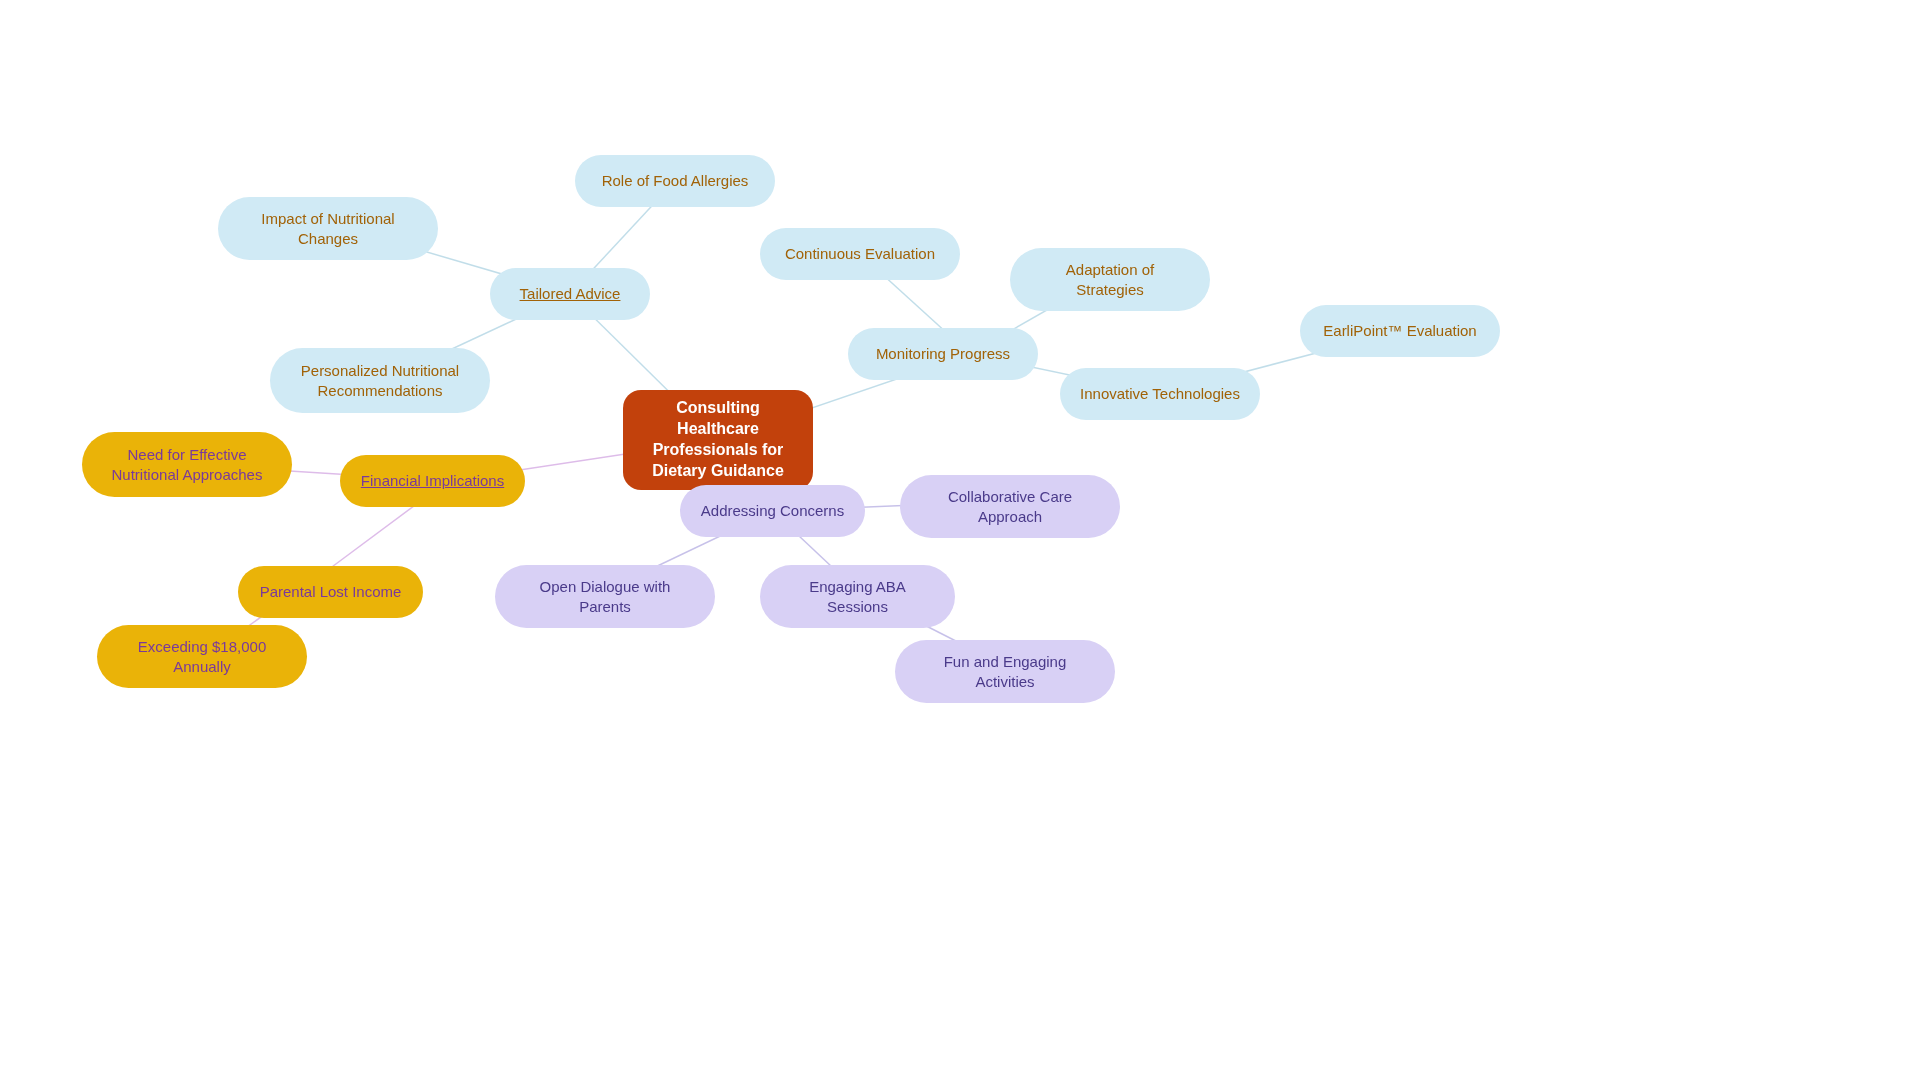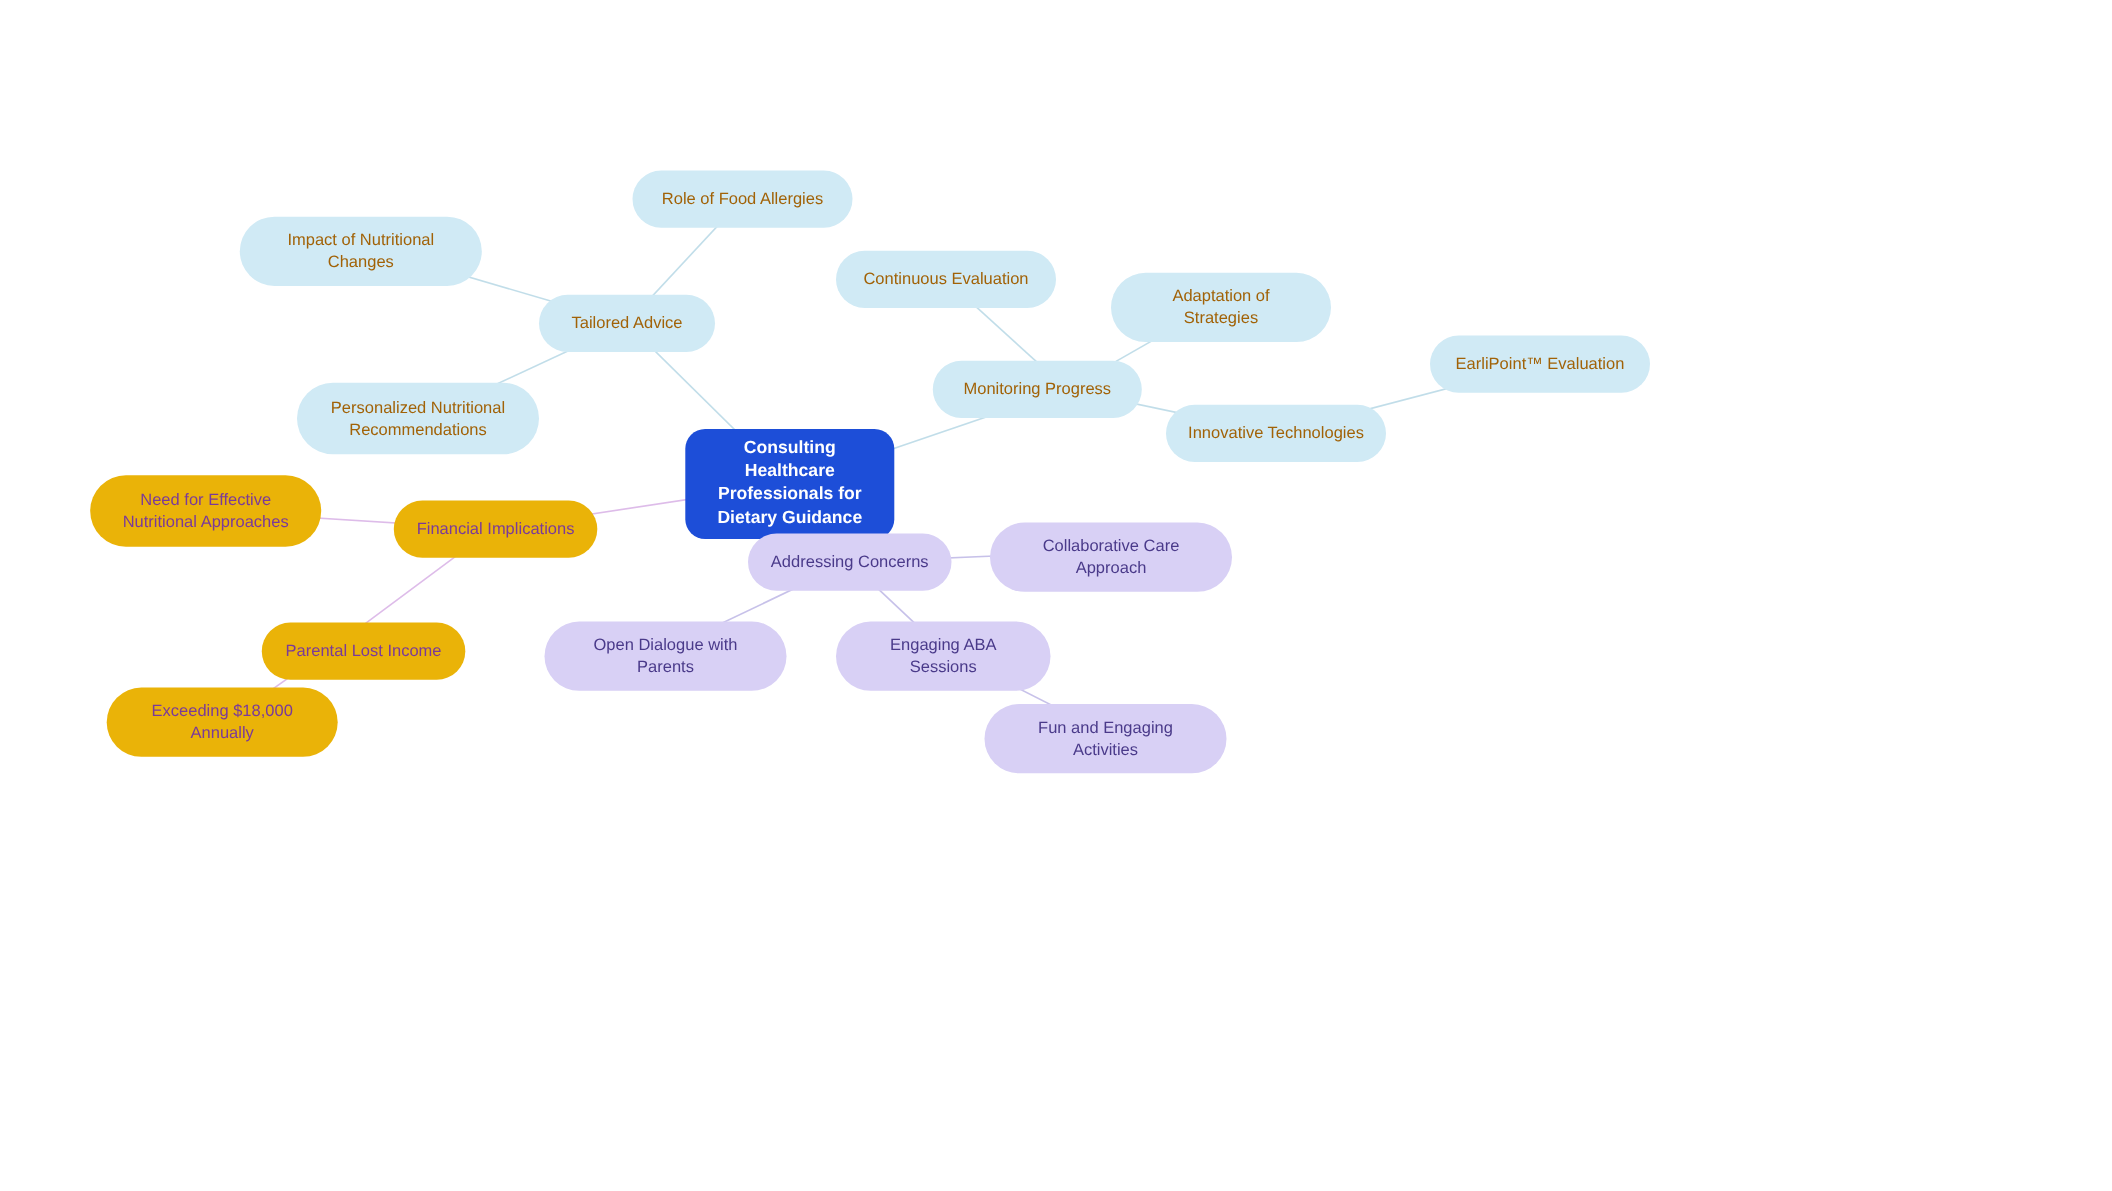--- a/index.html
+++ b/index.html
@@ -30,21 +30,21 @@
       align-items: center;
       justify-content: center;
       text-align: center;
       font-size: 15px;
       font-weight: 400;
       padding: 12px 20px;
       cursor: default;
       line-height: 1.3;
     }
     .node-center {
-      background: #1d4ed8;
+      background: #c2410c;
       color: #ffffff;
       font-weight: 600;
       font-size: 16px;
       border-radius: 18px;
       width: 190px;
       height: 100px;
       padding: 10px 18px;
     }
     .node-blue {
       background: #d0eaf5;
@@ -81,30 +81,30 @@
       <line x1="447.5" y1="481" x2="330.5" y2="568" stroke="#d0a0e0" stroke-width="1.5" opacity="0.7"></line>
       <line x1="330.5" y1="568" x2="213" y2="651" stroke="#d0a0e0" stroke-width="1.5" opacity="0.7"></line>
       <line x1="718" y1="440" x2="772.5" y2="511" stroke="#b0a8e0" stroke-width="1.5" opacity="0.7"></line>
       <line x1="772.5" y1="511" x2="605" y2="591" stroke="#b0a8e0" stroke-width="1.5" opacity="0.7"></line>
       <line x1="772.5" y1="511" x2="1010" y2="501" stroke="#b0a8e0" stroke-width="1.5" opacity="0.7"></line>
       <line x1="772.5" y1="511" x2="857.5" y2="591" stroke="#b0a8e0" stroke-width="1.5" opacity="0.7"></line>
       <line x1="857.5" y1="591" x2="1005" y2="666" stroke="#b0a8e0" stroke-width="1.5" opacity="0.7"></line>
     </svg>
   <div id="nodes-container">
       <div class="node node-center" style="left: 623px; top: 390px; width: 190px; height: 100px;">Consulting Healthcare Professionals for Dietary Guidance</div>
-      <div class="node node-blue" style="left: 490px; top: 268px; width: 160px; min-height: 52px;">Tailored Advice</div>
+      <div class="node node-blue" style="left: 490px; top: 268px; width: 160px; min-height: 52px; text-decoration: underline;">Tailored Advice</div>
       <div class="node node-blue" style="left: 575px; top: 155px; width: 200px; min-height: 52px;">Role of Food Allergies</div>
       <div class="node node-blue" style="left: 218px; top: 197px; width: 220px; min-height: 52px;">Impact of Nutritional Changes</div>
       <div class="node node-blue" style="left: 270px; top: 348px; width: 220px; min-height: 65px;">Personalized Nutritional Recommendations</div>
       <div class="node node-blue" style="left: 848px; top: 328px; width: 190px; min-height: 52px;">Monitoring Progress</div>
       <div class="node node-blue" style="left: 760px; top: 228px; width: 200px; min-height: 52px;">Continuous Evaluation</div>
       <div class="node node-blue" style="left: 1010px; top: 248px; width: 200px; min-height: 52px;">Adaptation of Strategies</div>
       <div class="node node-blue" style="left: 1060px; top: 368px; width: 200px; min-height: 52px;">Innovative Technologies</div>
       <div class="node node-blue" style="left: 1300px; top: 305px; width: 200px; min-height: 52px;">EarliPoint™ Evaluation</div>
-      <div class="node node-purple" style="left: 358px; top: 455px; width: 185px; min-height: 52px;">Financial Implications</div>
+      <div class="node node-purple" style="left: 340px; top: 455px; width: 185px; min-height: 52px; text-decoration: underline;">Financial Implications</div>
       <div class="node node-purple" style="left: 82px; top: 432px; width: 210px; min-height: 65px;">Need for Effective Nutritional Approaches</div>
       <div class="node node-purple" style="left: 238px; top: 566px; width: 185px; min-height: 52px;">Parental Lost Income</div>
       <div class="node node-purple" style="left: 97px; top: 625px; width: 210px; min-height: 52px;">Exceeding $18,000 Annually</div>
       <div class="node node-lavender" style="left: 680px; top: 485px; width: 185px; min-height: 52px;">Addressing Concerns</div>
       <div class="node node-lavender" style="left: 495px; top: 565px; width: 220px; min-height: 52px;">Open Dialogue with Parents</div>
       <div class="node node-lavender" style="left: 900px; top: 475px; width: 220px; min-height: 52px;">Collaborative Care Approach</div>
       <div class="node node-lavender" style="left: 760px; top: 565px; width: 195px; min-height: 52px;">Engaging ABA Sessions</div>
       <div class="node node-lavender" style="left: 895px; top: 640px; width: 220px; min-height: 52px;">Fun and Engaging Activities</div>
     </div>
 </div>

